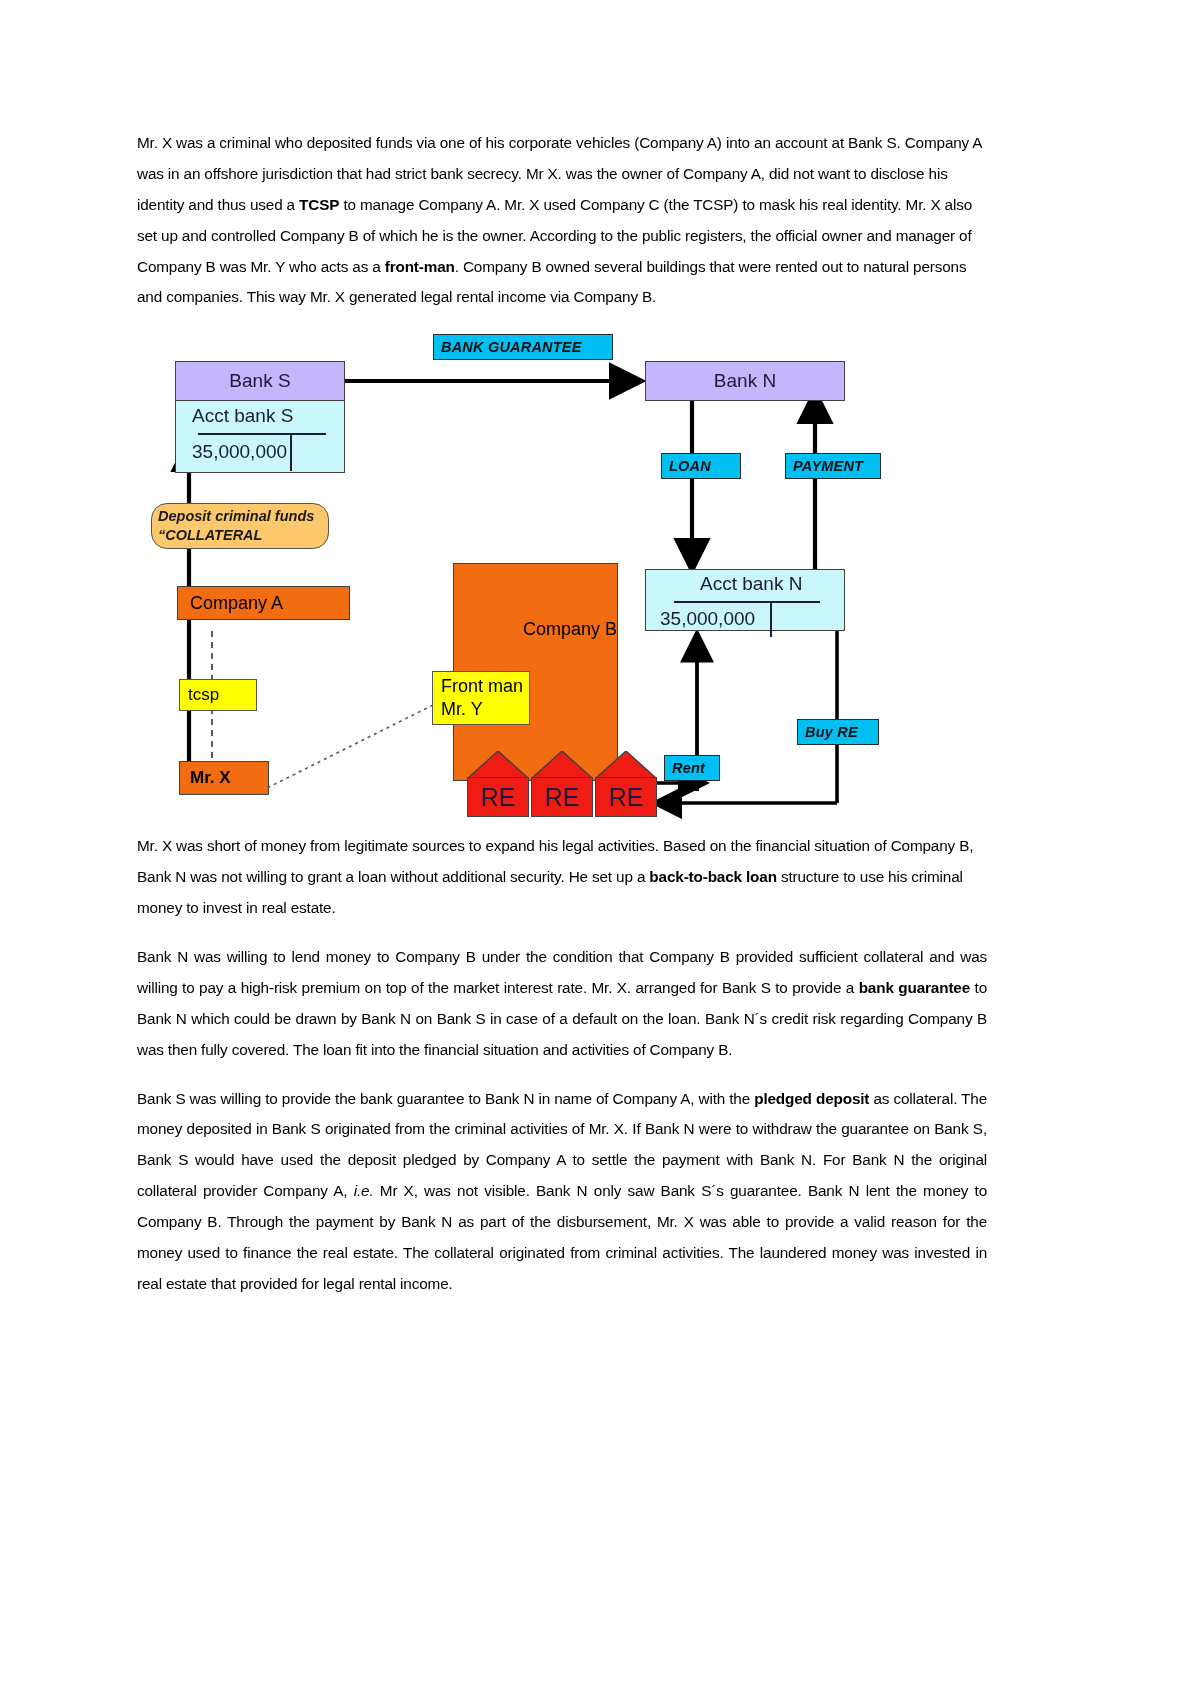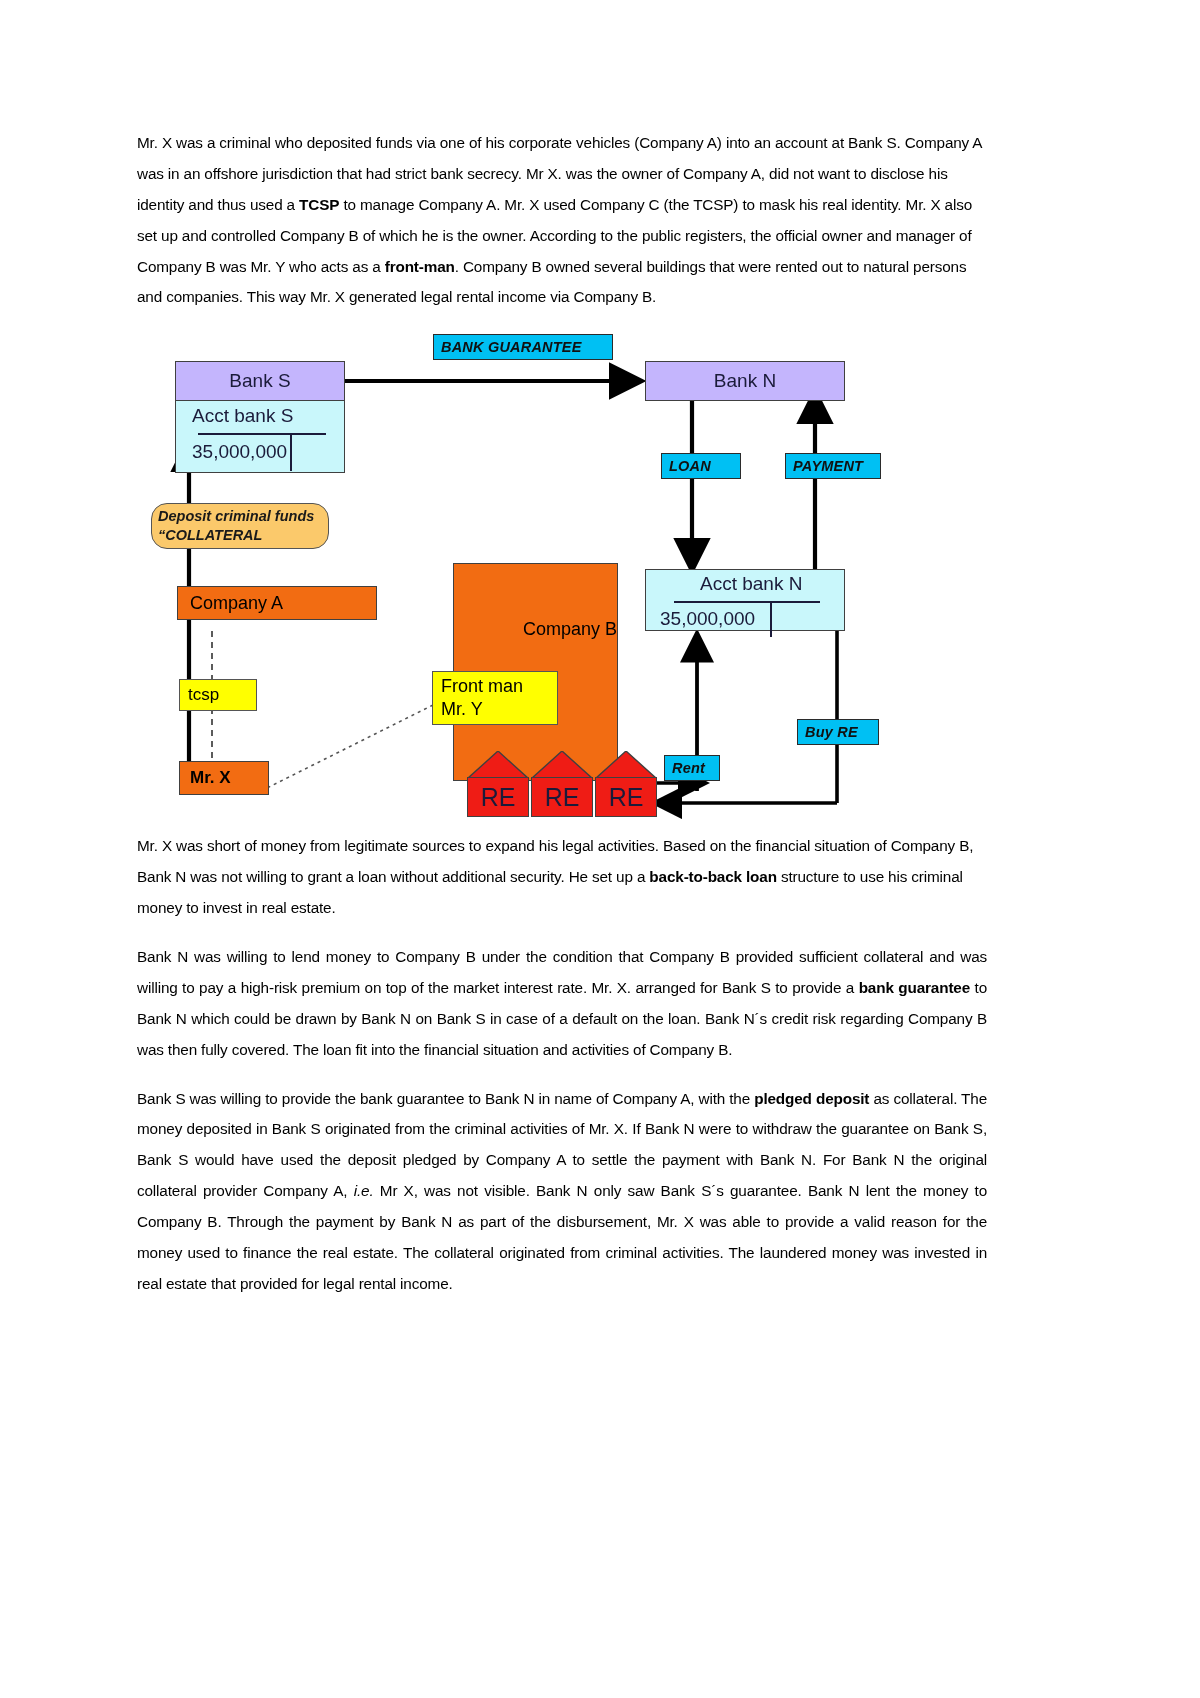--- a/index.html
+++ b/index.html
@@ -245,33 +245,33 @@
         <span class="tline" style="left:28px; top:31px; width:146px; height:1.6px;"></span>
         <span class="tline" style="left:124px; top:31px; width:1.6px; height:36px;"></span>
         <span class="acct-amount" style="left:14px; top:38px;">35,000,000</span>
       </div>
 
       <div class="dg tan-label" style="left:14px; top:172px; width:178px; height:46px;border-radius:16px;">
         <div>Deposit criminal funds</div>
         <div>“COLLATERAL</div>
       </div>
 
-      <div class="dg orange-box" style="left:40px; top:255px; width:200px; height:34px;">
+      <div class="dg orange-box" style="left:40px; top:255px; width:173px; height:34px;">
         <span>Company A</span>
       </div>
 
       <div class="dg orange-tall" style="left:316px; top:232px; width:165px; height:218px;justify-content:flex-end;">
         <span>Company B</span>
       </div>
 
       <div class="dg yellow-box" style="left:42px; top:348px; width:78px; height:32px;">
         <span>tcsp</span>
       </div>
 
-      <div class="dg yellow-box2" style="left:295px; top:340px; width:126px; height:54px;">
+      <div class="dg yellow-box2" style="left:295px; top:340px; width:98px; height:54px;">
         <div>Front man</div>
         <div>Mr. Y</div>
       </div>
 
       <div class="dg mrx-box" style="left:42px; top:430px; width:90px; height:34px;">
         <span>Mr. X</span>
       </div>
 
       <div class="roof-wrap" style="left:330px; top:420px;">
         <svg width="62" height="28" viewBox="0 0 62 28">

